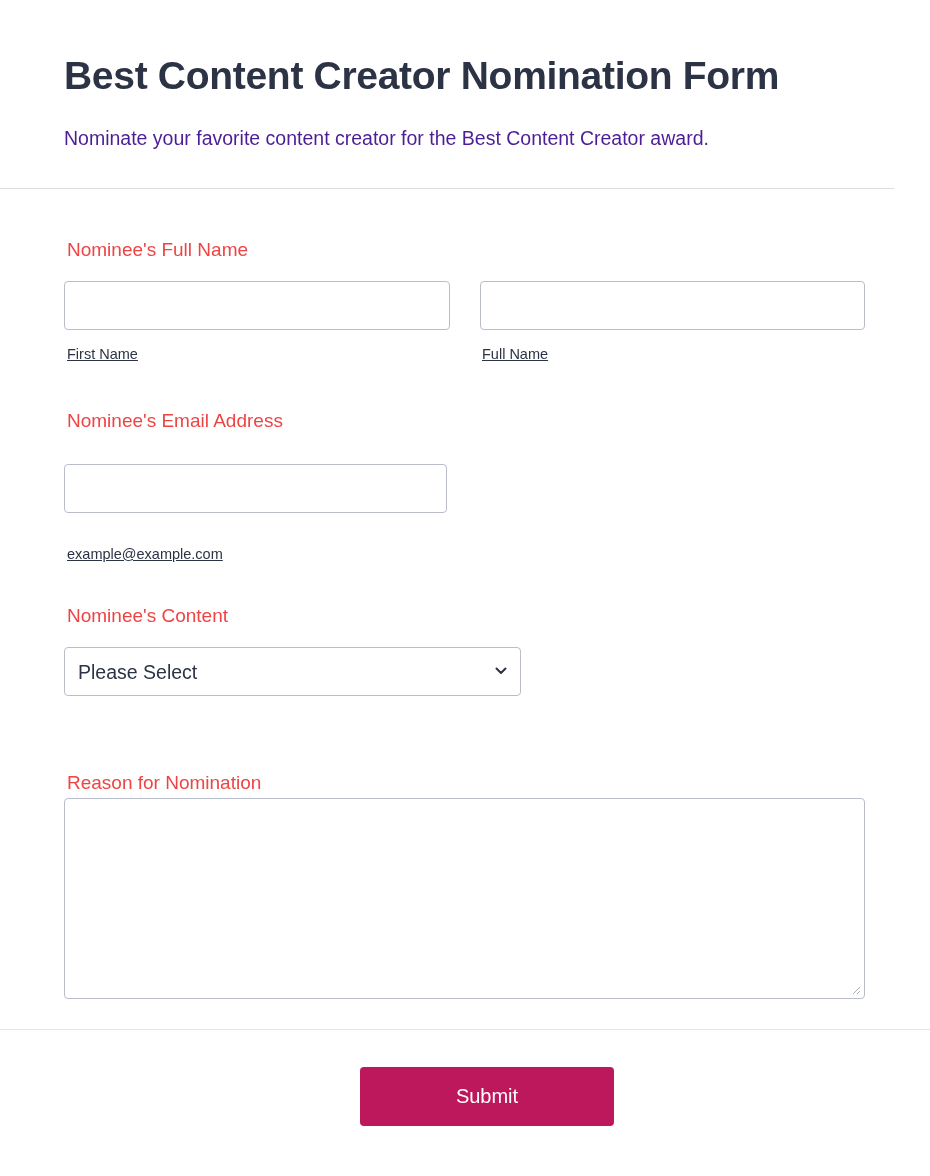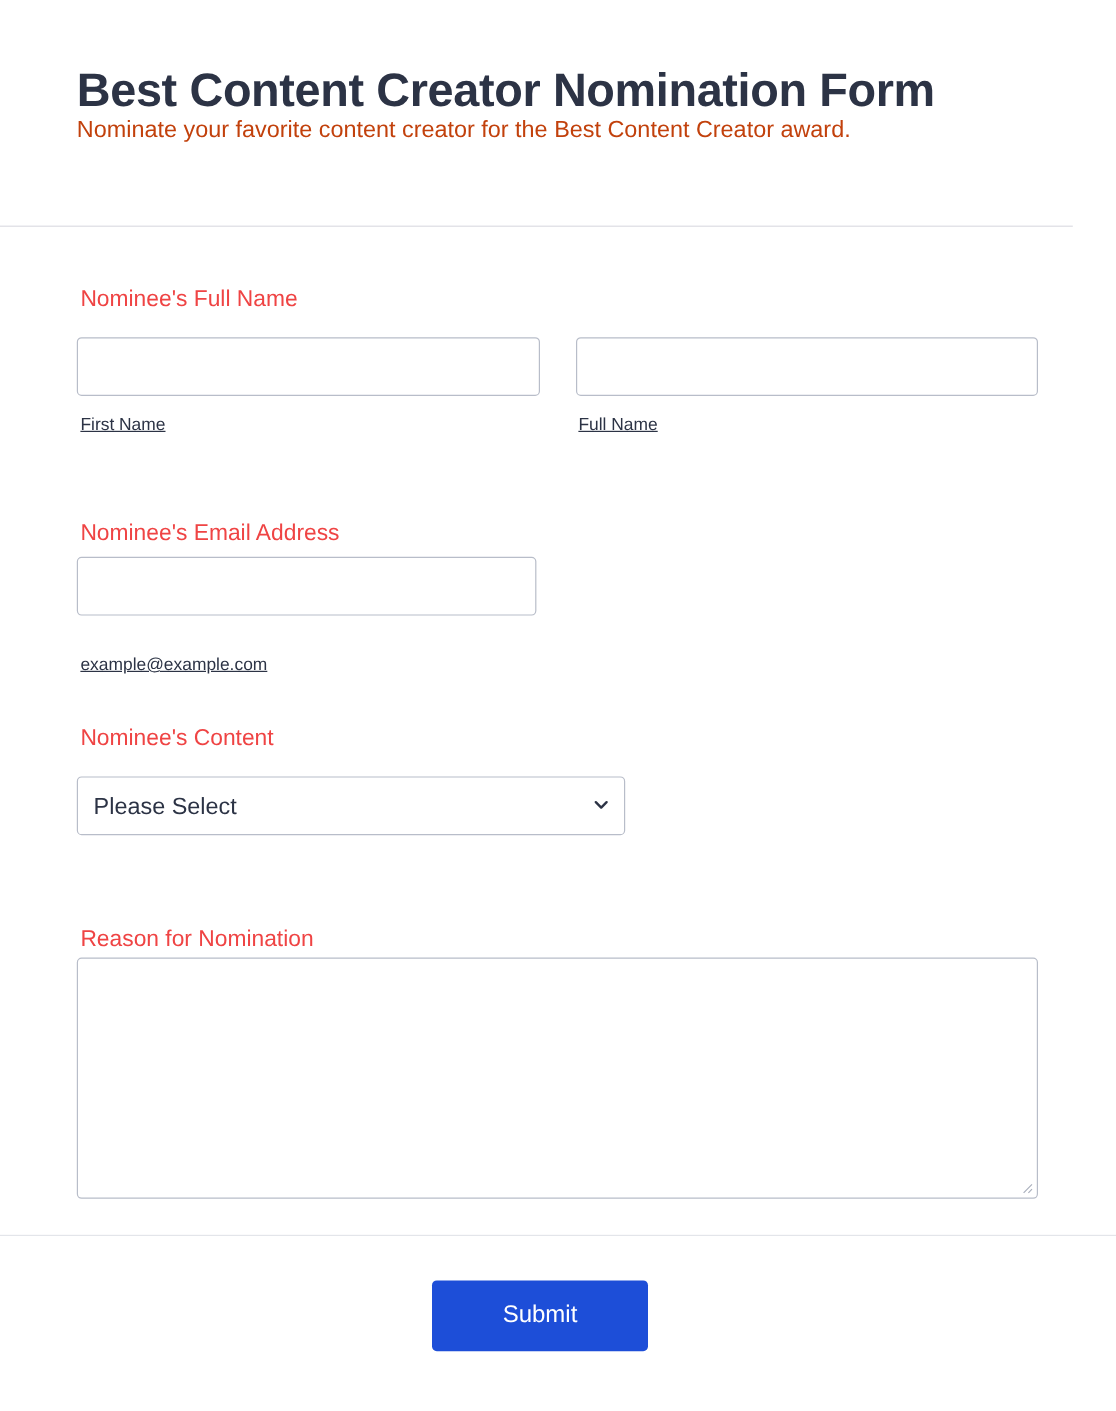--- a/index.html
+++ b/index.html
@@ -1,51 +1,51 @@
 <!DOCTYPE html>
 <html><head>
 <meta charset="utf-8">
 <style>
   * { box-sizing: border-box; margin: 0; padding: 0; }
   html, body { width: 930px; height: 1176px; background: #ffffff; overflow: hidden; }
   body { font-family: "Liberation Sans", sans-serif; color: #2c3345; position: relative; }
 
   .header { position: absolute; left: 0; top: 0; width: 894px; height: 189px; border-bottom: 1px solid #dcdde3; }
   .title { position: absolute; left: 64px; top: 54px; font-size: 39px; font-weight: bold; color: #2c3345; letter-spacing: -0.3px; white-space: nowrap; }
-  .subtitle { position: absolute; left: 64px; top: 97px; font-size: 19.5px; color: #c2410c; white-space: nowrap; }
+  .subtitle { position: absolute; left: 64px; top: 127px; font-size: 19.5px; color: #4c1d95; white-space: nowrap; }
 
   .label { position: absolute; left: 67px; font-size: 19px; color: #ef4444; white-space: nowrap; }
   .sublabel { position: absolute; font-size: 14.5px; color: #2c3345; white-space: nowrap; text-decoration: underline; }
 
   .input { position: absolute; height: 49px; border: 1px solid #b8bdc9; border-radius: 4px; background: #fff; }
   .select { position: absolute; left: 64px; top: 647px; width: 457px; height: 49px; border: 1px solid #b8bdc9; border-radius: 4px; background: #fff; }
   .select-text { position: absolute; left: 13px; top: 13px; font-size: 19.5px; color: #2c3345; }
   .chevron { position: absolute; right: 13px; top: 18px; width: 12px; height: 10px; }
 
   .textarea { position: absolute; left: 64px; top: 798px; width: 801px; height: 201px; border: 1px solid #b8bdc9; border-radius: 4px; background: #fff; }
   .resize { position: absolute; right: 3px; bottom: 3px; width: 10px; height: 10px; }
 
   .footer-line { position: absolute; left: 0; top: 1029px; width: 930px; height: 1px; background: #e3e5ea; }
-  .submit { position: absolute; left: 360px; top: 1067px; width: 180px; height: 59px; background: #1d4ed8; border-radius: 4px; border: none; color: #fff; font-size: 20px; font-family: "Liberation Sans", sans-serif; display: flex; align-items: center; justify-content: center; }
+  .submit { position: absolute; left: 360px; top: 1067px; width: 254px; height: 59px; background: #be185d; border-radius: 4px; border: none; color: #fff; font-size: 20px; font-family: "Liberation Sans", sans-serif; display: flex; align-items: center; justify-content: center; }
 </style>
 </head>
 <body>
 
 <div class="header">
   <div class="title">Best Content Creator Nomination Form</div>
   <div class="subtitle">Nominate your favorite content creator for the Best Content Creator award.</div>
 </div>
 
 <div class="label" style="top:239px;">Nominee's Full Name</div>
 <div class="input" style="left:64px; top:281px; width:386px;"></div>
 <div class="input" style="left:480px; top:281px; width:385px;"></div>
 <div class="sublabel" style="left:67px; top:346px;">First Name</div>
 <div class="sublabel" style="left:482px; top:346px;">Full Name</div>
 
-<div class="label" style="top:434px;text-align:center;">Nominee's Email Address</div>
+<div class="label" style="top:410px;text-align:center;">Nominee's Email Address</div>
 <div class="input" style="left:64px; top:464px; width:383px;"></div>
 <div class="sublabel" style="left:67px; top:546px;">example@example.com</div>
 
 <div class="label" style="top:605px;">Nominee's Content</div>
 <div class="select">
   <span class="select-text">Please Select</span>
   <svg class="chevron" viewBox="0 0 12 10">
     <path d="M1.5 2.5 L6 7 L10.5 2.5" fill="none" stroke="#2c3345" stroke-width="2" stroke-linecap="round" stroke-linejoin="round"></path>
   </svg>
 </div>

